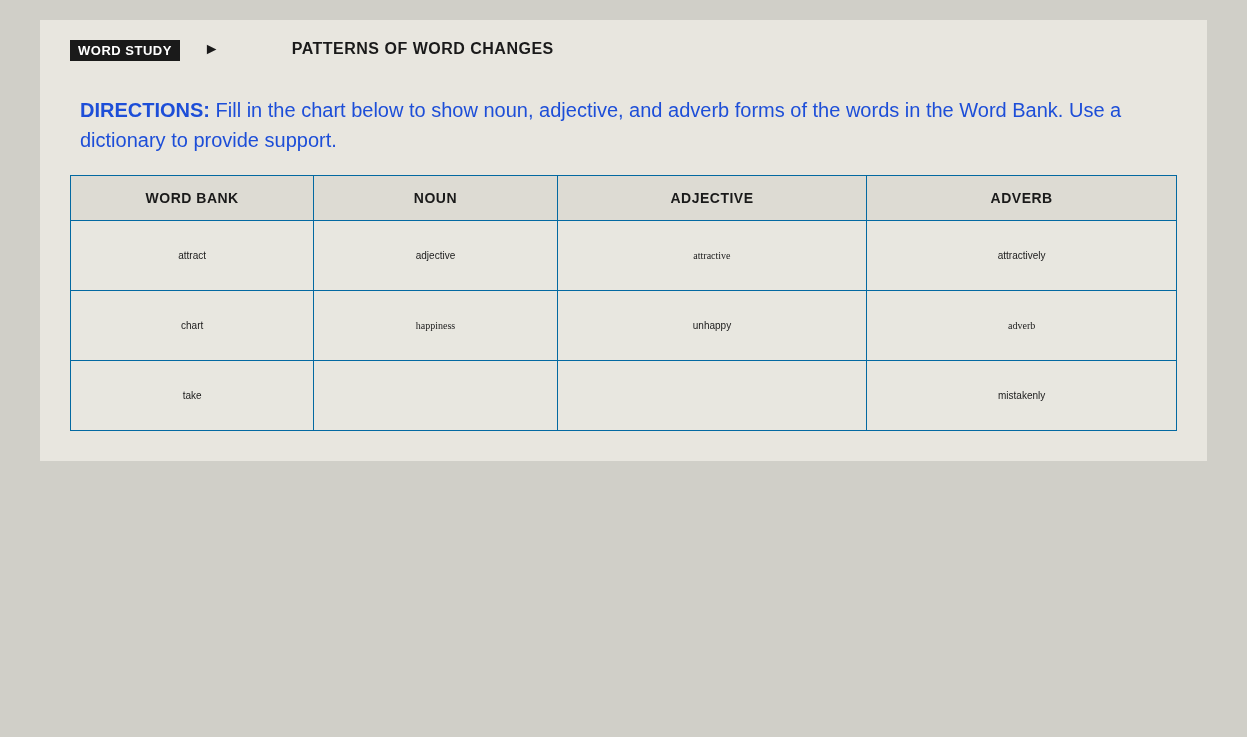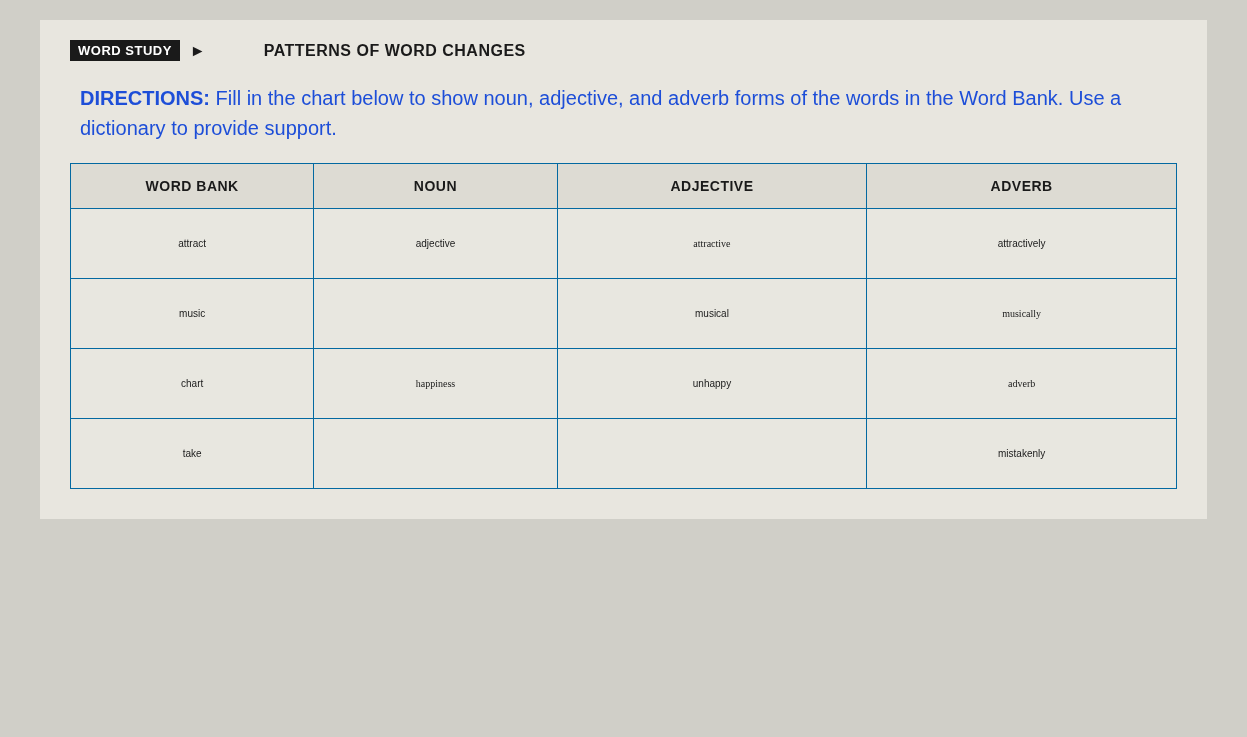--- a/index.html
+++ b/index.html
@@ -20,23 +20,23 @@
     }
 
     .page-container {
       background-color: #e8e6df;
       width: 100%;
       padding: 20px 30px 30px 30px;
     }
 
     .header {
       display: flex;
-      align-items: center;
-      gap: 10px;
-      margin-bottom: 22px;
+      align-items: flex-start;
+      gap: 24px;
+      margin-bottom: 34px;
     }
 
     .word-study-badge {
       background-color: #1a1a1a;
       color: #ffffff;
       font-size: 13px;
       font-weight: bold;
       padding: 3px 8px;
       letter-spacing: 0.5px;
     }
@@ -156,26 +156,20 @@
     </thead>
     <tbody>
 
       <tr>
         <td class="printed">attract</td>
         <td class="printed">adjective</td>
         <td class="handwritten">attractive</td>
         <td class="printed">attractively</td>
       </tr>
 
-      <tr>
-        <td class="printed">music</td>
-        <td class="printed"></td>
-        <td class="printed">musical</td>
-        <td class="handwritten">musically</td>
-      </tr>
 
       <tr>
         <td class="printed">chart</td>
         <td class="handwritten">happiness</td>
         <td class="printed">unhappy</td>
         <td class="handwritten">adverb</td>
       </tr>
 
       <tr>
         <td class="printed">take</td>

